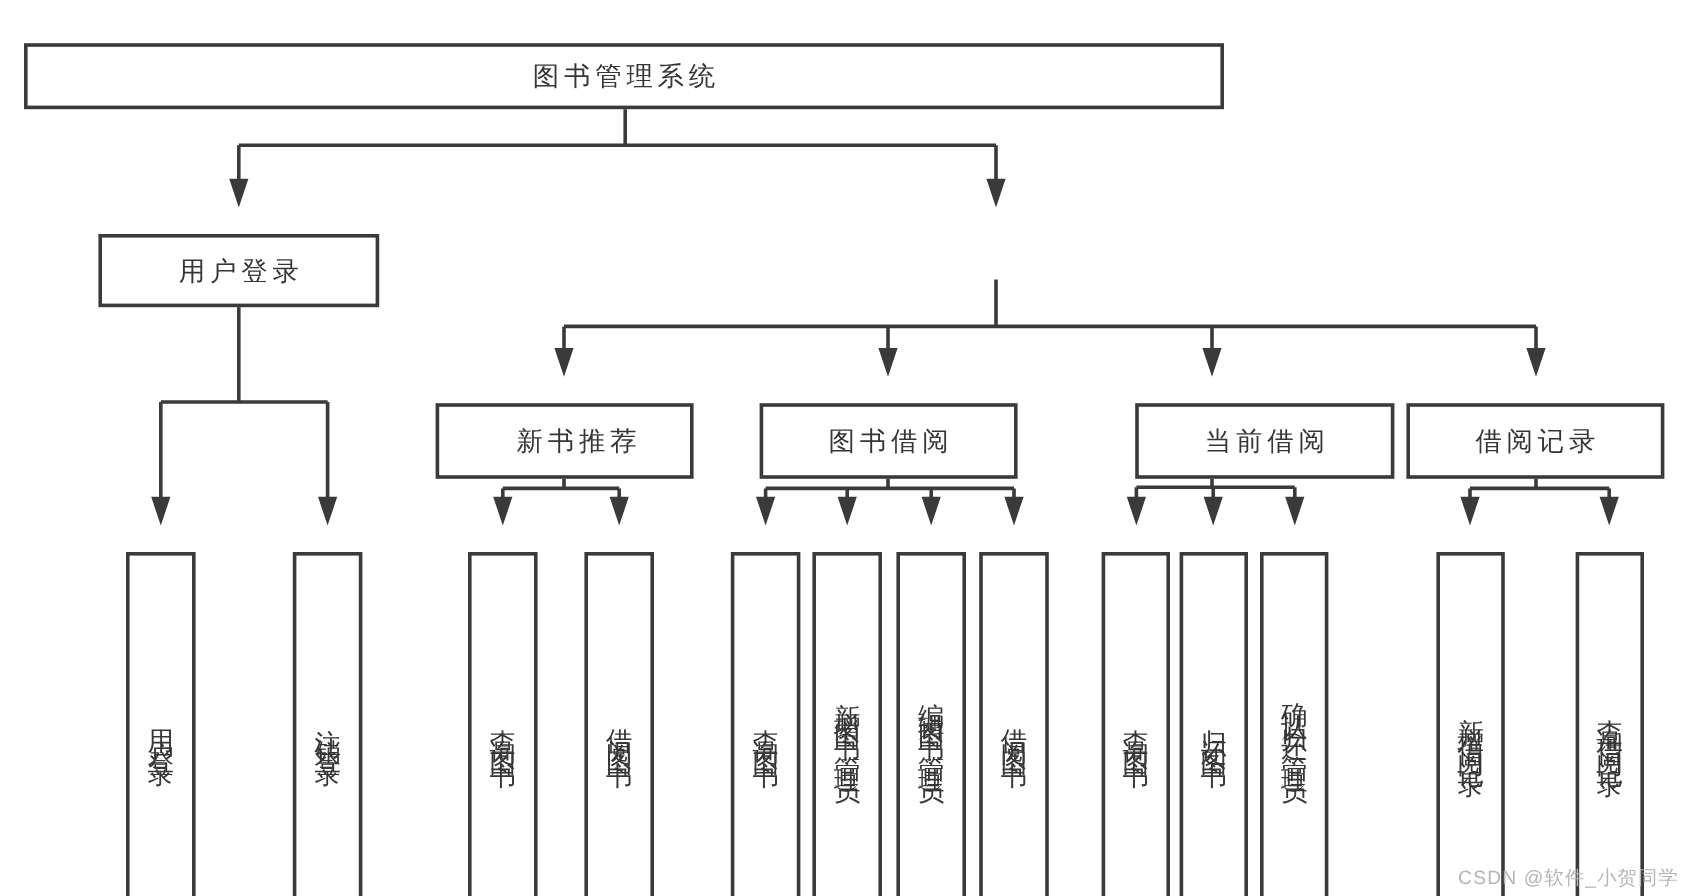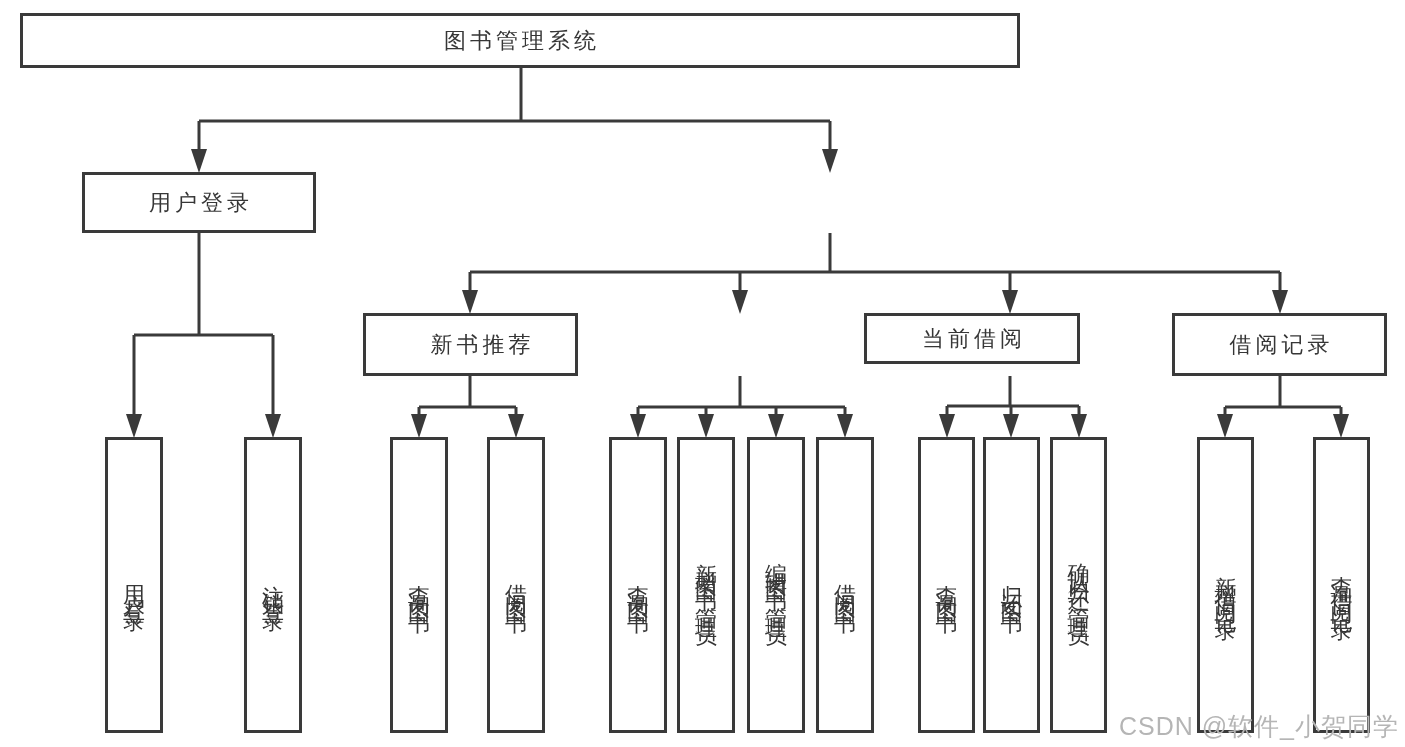--- a/index.html
+++ b/index.html
@@ -21,57 +21,58 @@
     box-sizing: border-box;
     border: 3px solid #3a3a3a;
     background: #ffffff;
     display: flex;
     align-items: center;
     justify-content: center;
     color: #363636;
     font-size: 22px;
     letter-spacing: 4px;
     white-space: nowrap;
+    margin-top: 23px;
   }
   .node .htext { padding-left: 4px; } 
   .leaf .vtext {
     writing-mode: vertical-rl;
     text-orientation: mixed;
     letter-spacing: 9px;
     font-size: 22px;
     line-height: 1;
     color: #363636;
   }
   
   .n-root   { left: 20px;  top: 13px;  width: 1000px; height: 55px; }
   .n-login  { left: 82px;  top: 172px; width: 234px;  height: 61px; }
   .n-mgmt   { left: 712px; top: 172px; width: 235px;  height: 61px; }
   .n-rec    { left: 363px; top: 313px; width: 215px;  height: 63px; padding-left: 20px; }
   .n-bor    { left: 633px; top: 313px; width: 215px;  height: 63px; }
-  .n-cur    { left: 864px; top: 313px; width: 216px;  height: 51px; }
+  .n-cur    { left: 946px; top: 313px; width: 216px;  height: 63px; }
   .n-rcd    { left: 1172px;top: 313px; width: 215px;  height: 63px; }
   .leaf     { top: 437px; height: 296px; width: 58px; }
   .lf-1  { left: 105px; }
   .lf-2  { left: 244px; }
   .lf-3  { left: 390px; }
   .lf-4  { left: 487px; }
   .lf-5  { left: 609px; }
   .lf-6  { left: 677px; }
   .lf-7  { left: 747px; }
   .lf-8  { left: 816px; }
   .lf-9  { left: 918px;  width: 57px; }
   .lf-10 { left: 983px;  width: 57px; }
   .lf-11 { left: 1050px; width: 57px; }
   .lf-12 { left: 1197px; width: 57px; }
   .lf-13 { left: 1313px; width: 57px; }
   .watermark {
     position: absolute;
     right: 6px;
     bottom: 4px;
-    font-size: 25px;
+    font-size: 16px;
     color: #b5b5b5;
     letter-spacing: 1px;
     z-index: 5;
   }
 </style>
 </head>
 <body>
 
 <div class="canvas">
 
@@ -122,20 +123,23 @@
     <span class="htext">图书管理系统</span>
   </div>
 
   <div class="node n-login">
     <span class="htext">用户登录</span>
   </div>
 
   <div class="node n-rec">
     <span class="htext">新书推荐</span>
   </div>
+  <div class="node n-bor">
+    <span class="htext">图书借阅</span>
+  </div>
   <div class="node n-cur">
     <span class="htext">当前借阅</span>
   </div>
   <div class="node n-rcd">
     <span class="htext">借阅记录</span>
   </div>
 
   <div class="node leaf lf-1">
     <span class="vtext">用户登录</span>
   </div>

